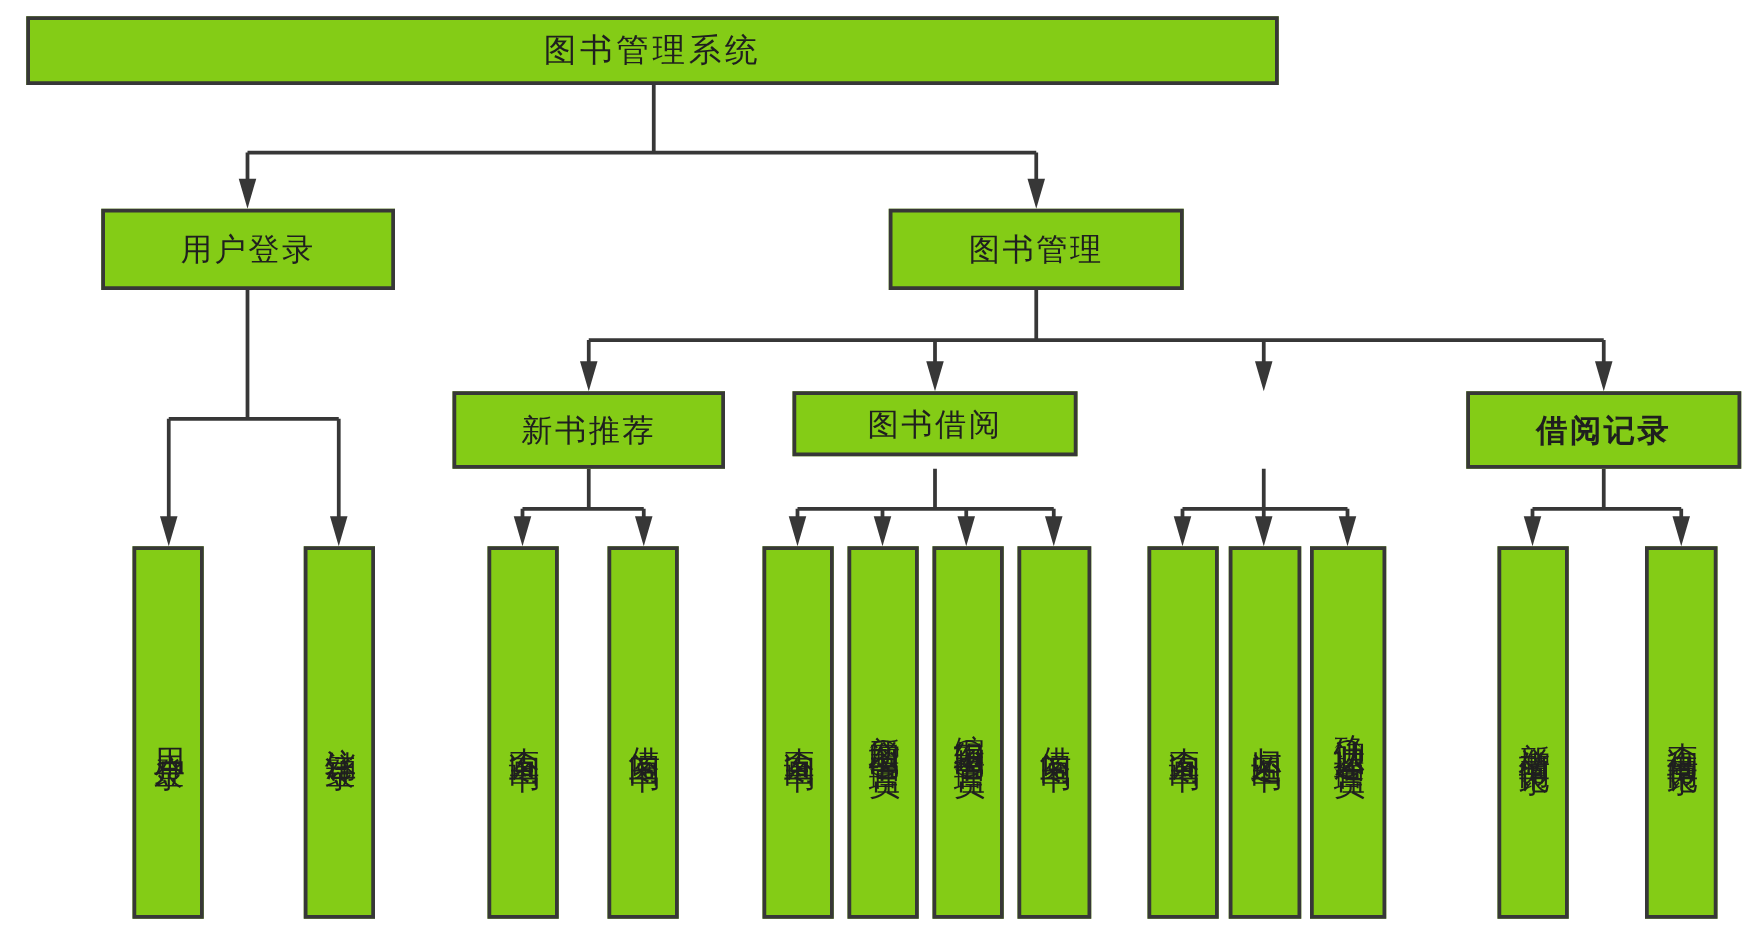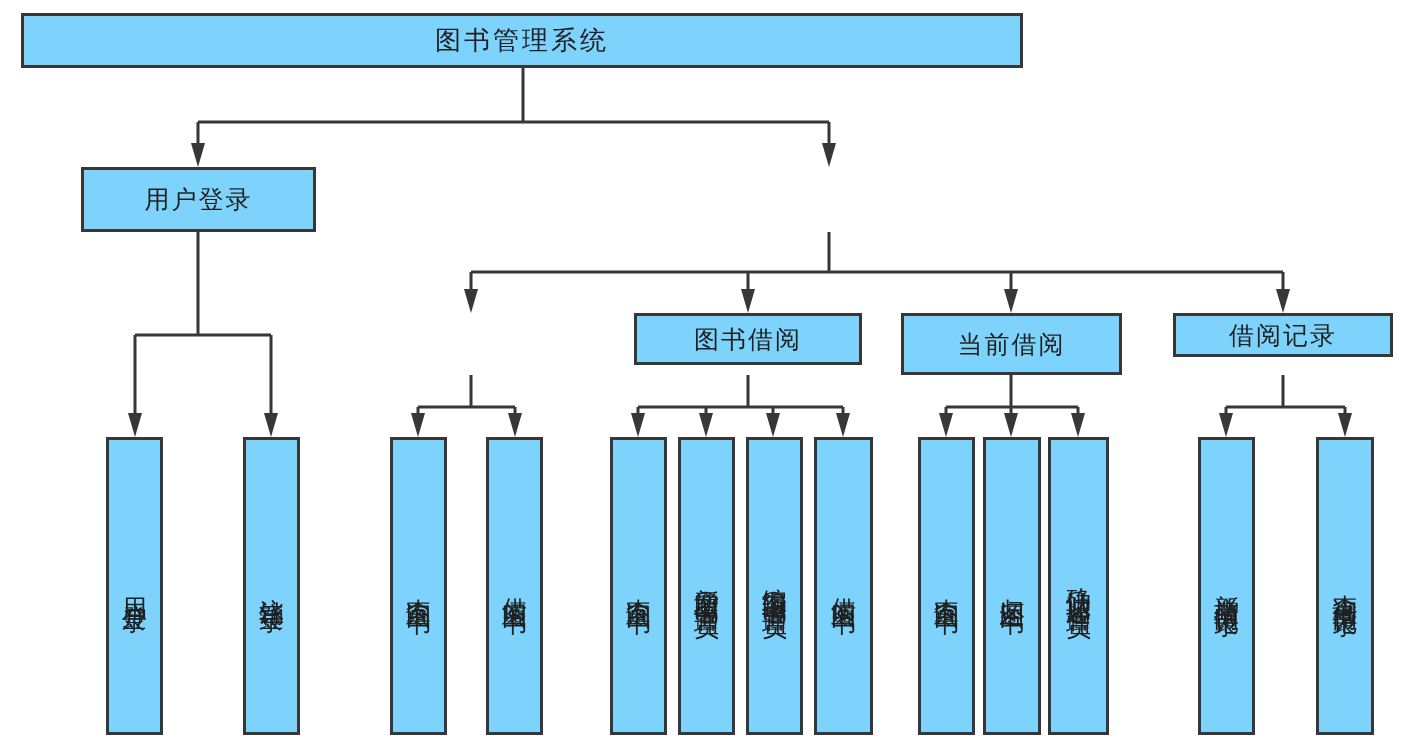--- a/index.html
+++ b/index.html
@@ -16,21 +16,21 @@
     overflow: hidden;
   }
   .connectors {
     position: absolute;
     left: 0; top: 0;
     z-index: 0;
   }
   .box {
     position: absolute;
     box-sizing: border-box;
-    background: #7dd3fc;
+    background: #84cc16;
     border: 3px solid #373737;
     display: flex;
     align-items: center;
     justify-content: center;
     z-index: 1;
     color: #1f1f1f;
   }
   .box.h span {
     font-size: 25px;
     letter-spacing: 2px;
@@ -114,28 +114,31 @@
     </g>
   </svg>
 
   <div class="box h root" style="left:21px; top:13px; width:1002px; height:55px;">
     <span>图书管理系统</span>
   </div>
 
   <div class="box h" style="left:81px; top:167px; width:235px; height:65px;">
     <span>用户登录</span>
   </div>
+  <div class="box h" style="left:711px; top:167px; width:236px; height:65px;">
+    <span>图书管理</span>
+  </div>
 
+  <div class="box h" style="left:362px; top:313px; width:218px; height:62px;">
+    <span>新书推荐</span>
+  </div>
   <div class="box h" style="left:634px; top:313px; width:228px; height:52px;">
     <span>图书借阅</span>
   </div>
-  <div class="box h" style="left:901px; top:313px; width:221px; height:62px;">
-    <span>当前借阅</span>
-  </div>
-  <div class="box h" style="left:1173px; top:313px; width:220px; height:44px;">
+  <div class="box h" style="left:1173px; top:313px; width:220px; height:62px;font-weight:bold;">
     <span>借阅记录</span>
   </div>
 
   <div class="box v" style="left:106px; top:437px; width:57px; height:298px;">
     <span>用户登录</span>
   </div>
   <div class="box v" style="left:243px; top:437px; width:57px; height:298px;">
     <span>注销登录</span>
   </div>
 

